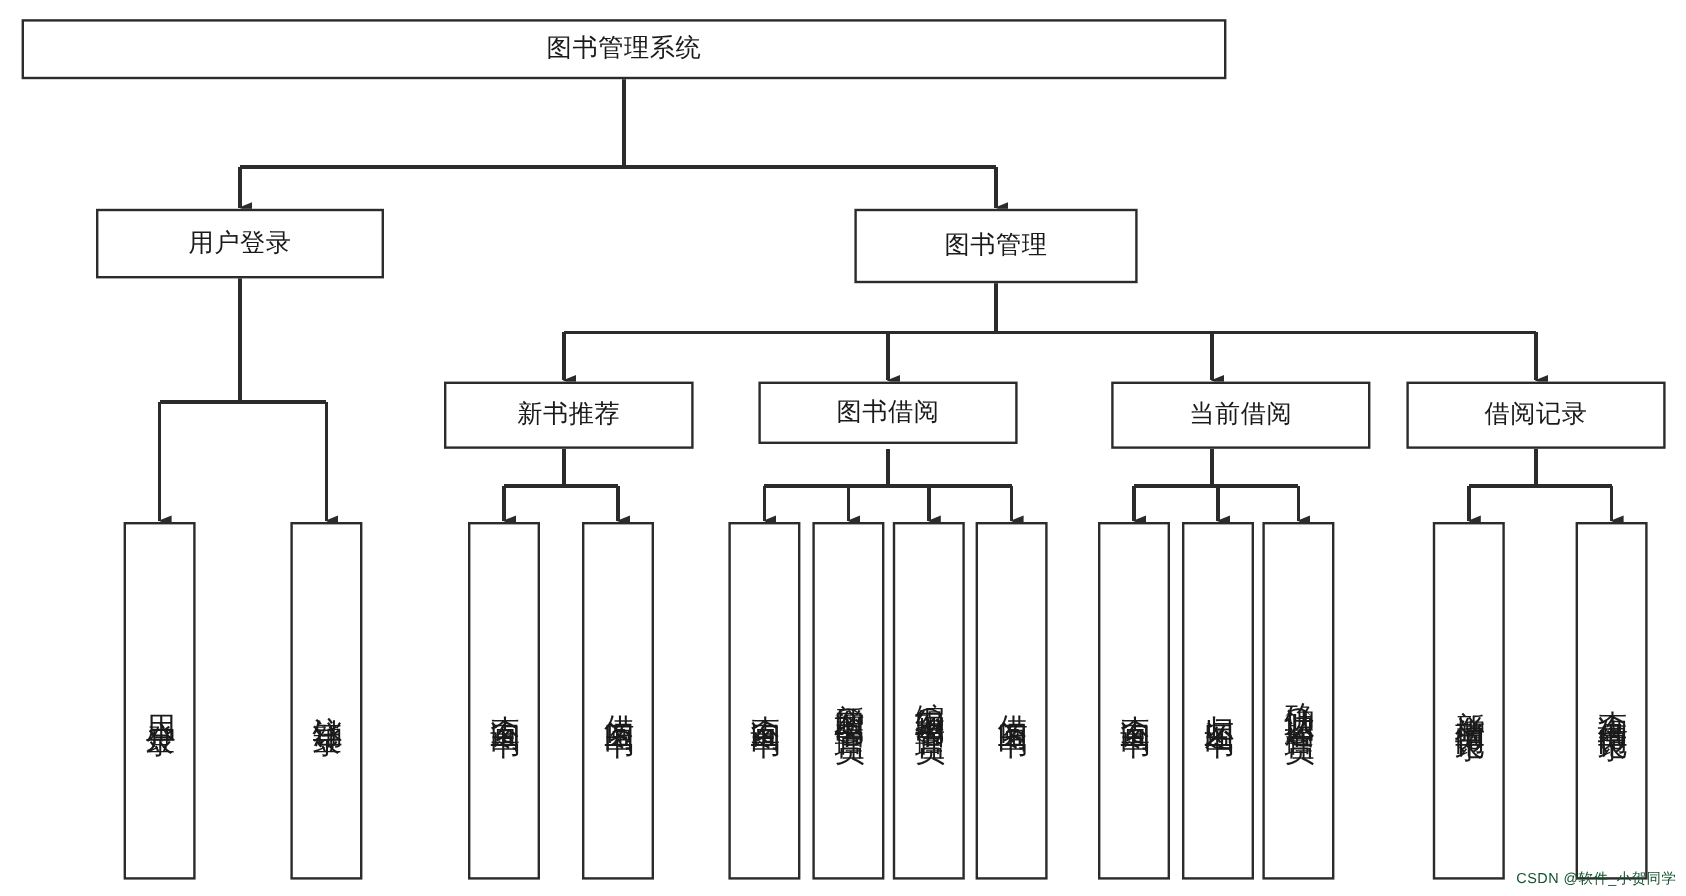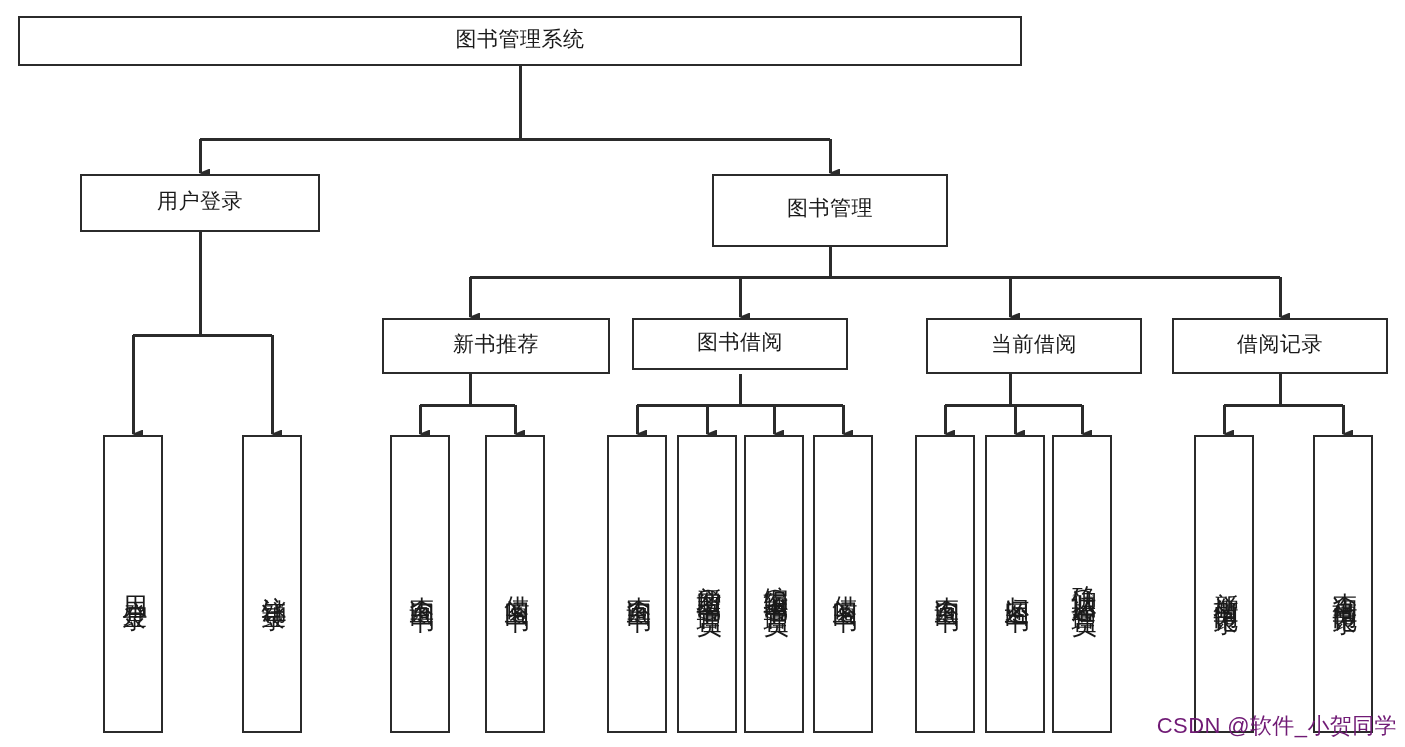--- a/index.html
+++ b/index.html
@@ -26,21 +26,20 @@
   }
   .node {
     position: absolute;
     box-sizing: border-box;
     background: #ffffff;
     border: 2px solid #2b2b2b;
     display: flex;
     align-items: center;
     justify-content: center;
     overflow: hidden;
-    font-family: Liberation Mono, monospace;
   }
   .node-label {
     color: #1a1a1a;
     text-align: center;
     line-height: 1.08;
     white-space: nowrap;
   }
   .node.horiz .node-label {
     writing-mode: horizontal-tb;
     font-size: 21px;
@@ -57,22 +56,22 @@
     writing-mode: vertical-rl;
     text-orientation: upright;
     font-size: 25px;
     letter-spacing: 4px;
     line-height: 1;
   }
   .watermark {
     position: absolute;
     right: 8px;
     bottom: 6px;
-    font-size: 22px;
-    color: #701a75;
+    font-size: 12px;
+    color: #14532d;
     white-space: nowrap;
     letter-spacing: 0.4px;
     margin-top: 23px;
   }
 </style>
 </head>
 <body>
 
 <div id="canvas">
   <svg id="wires" viewBox="0 0 1405 747" xmlns="http://www.w3.org/2000/svg">
@@ -118,24 +117,24 @@
       </g>
   </svg>
 
   <div id="node-layer">
       <div class="node horiz root" style="left: 18px; top: 16px; width: 1004px; height: 50px;">
         <span class="node-label">图书管理系统</span>
       </div>
       <div class="node horiz" style="left: 80px; top: 174px; width: 240px; height: 58px;">
         <span class="node-label">用户登录</span>
       </div>
-      <div class="node horiz" style="left: 712px; top: 174px; width: 236px; height: 73px;">
+      <div class="node horiz" style="left: 712px; top: 174px; width: 236px; height: 62px;">
         <span class="node-label">图书管理</span>
       </div>
-      <div class="node horiz" style="left: 382px; top: 318px; width: 228px; height: 56px;">
+      <div class="node horiz" style="left: 370px; top: 318px; width: 208px; height: 56px;">
         <span class="node-label">新书推荐</span>
       </div>
       <div class="node horiz" style="left: 632px; top: 318px; width: 216px; height: 52px;">
         <span class="node-label">图书借阅</span>
       </div>
       <div class="node horiz" style="left: 902px; top: 318px; width: 216px; height: 56px; margin-left: 24px;">
         <span class="node-label">当前借阅</span>
       </div>
       <div class="node horiz" style="left: 1172px; top: 318px; width: 216px; height: 56px;">
         <span class="node-label">借阅记录</span>

